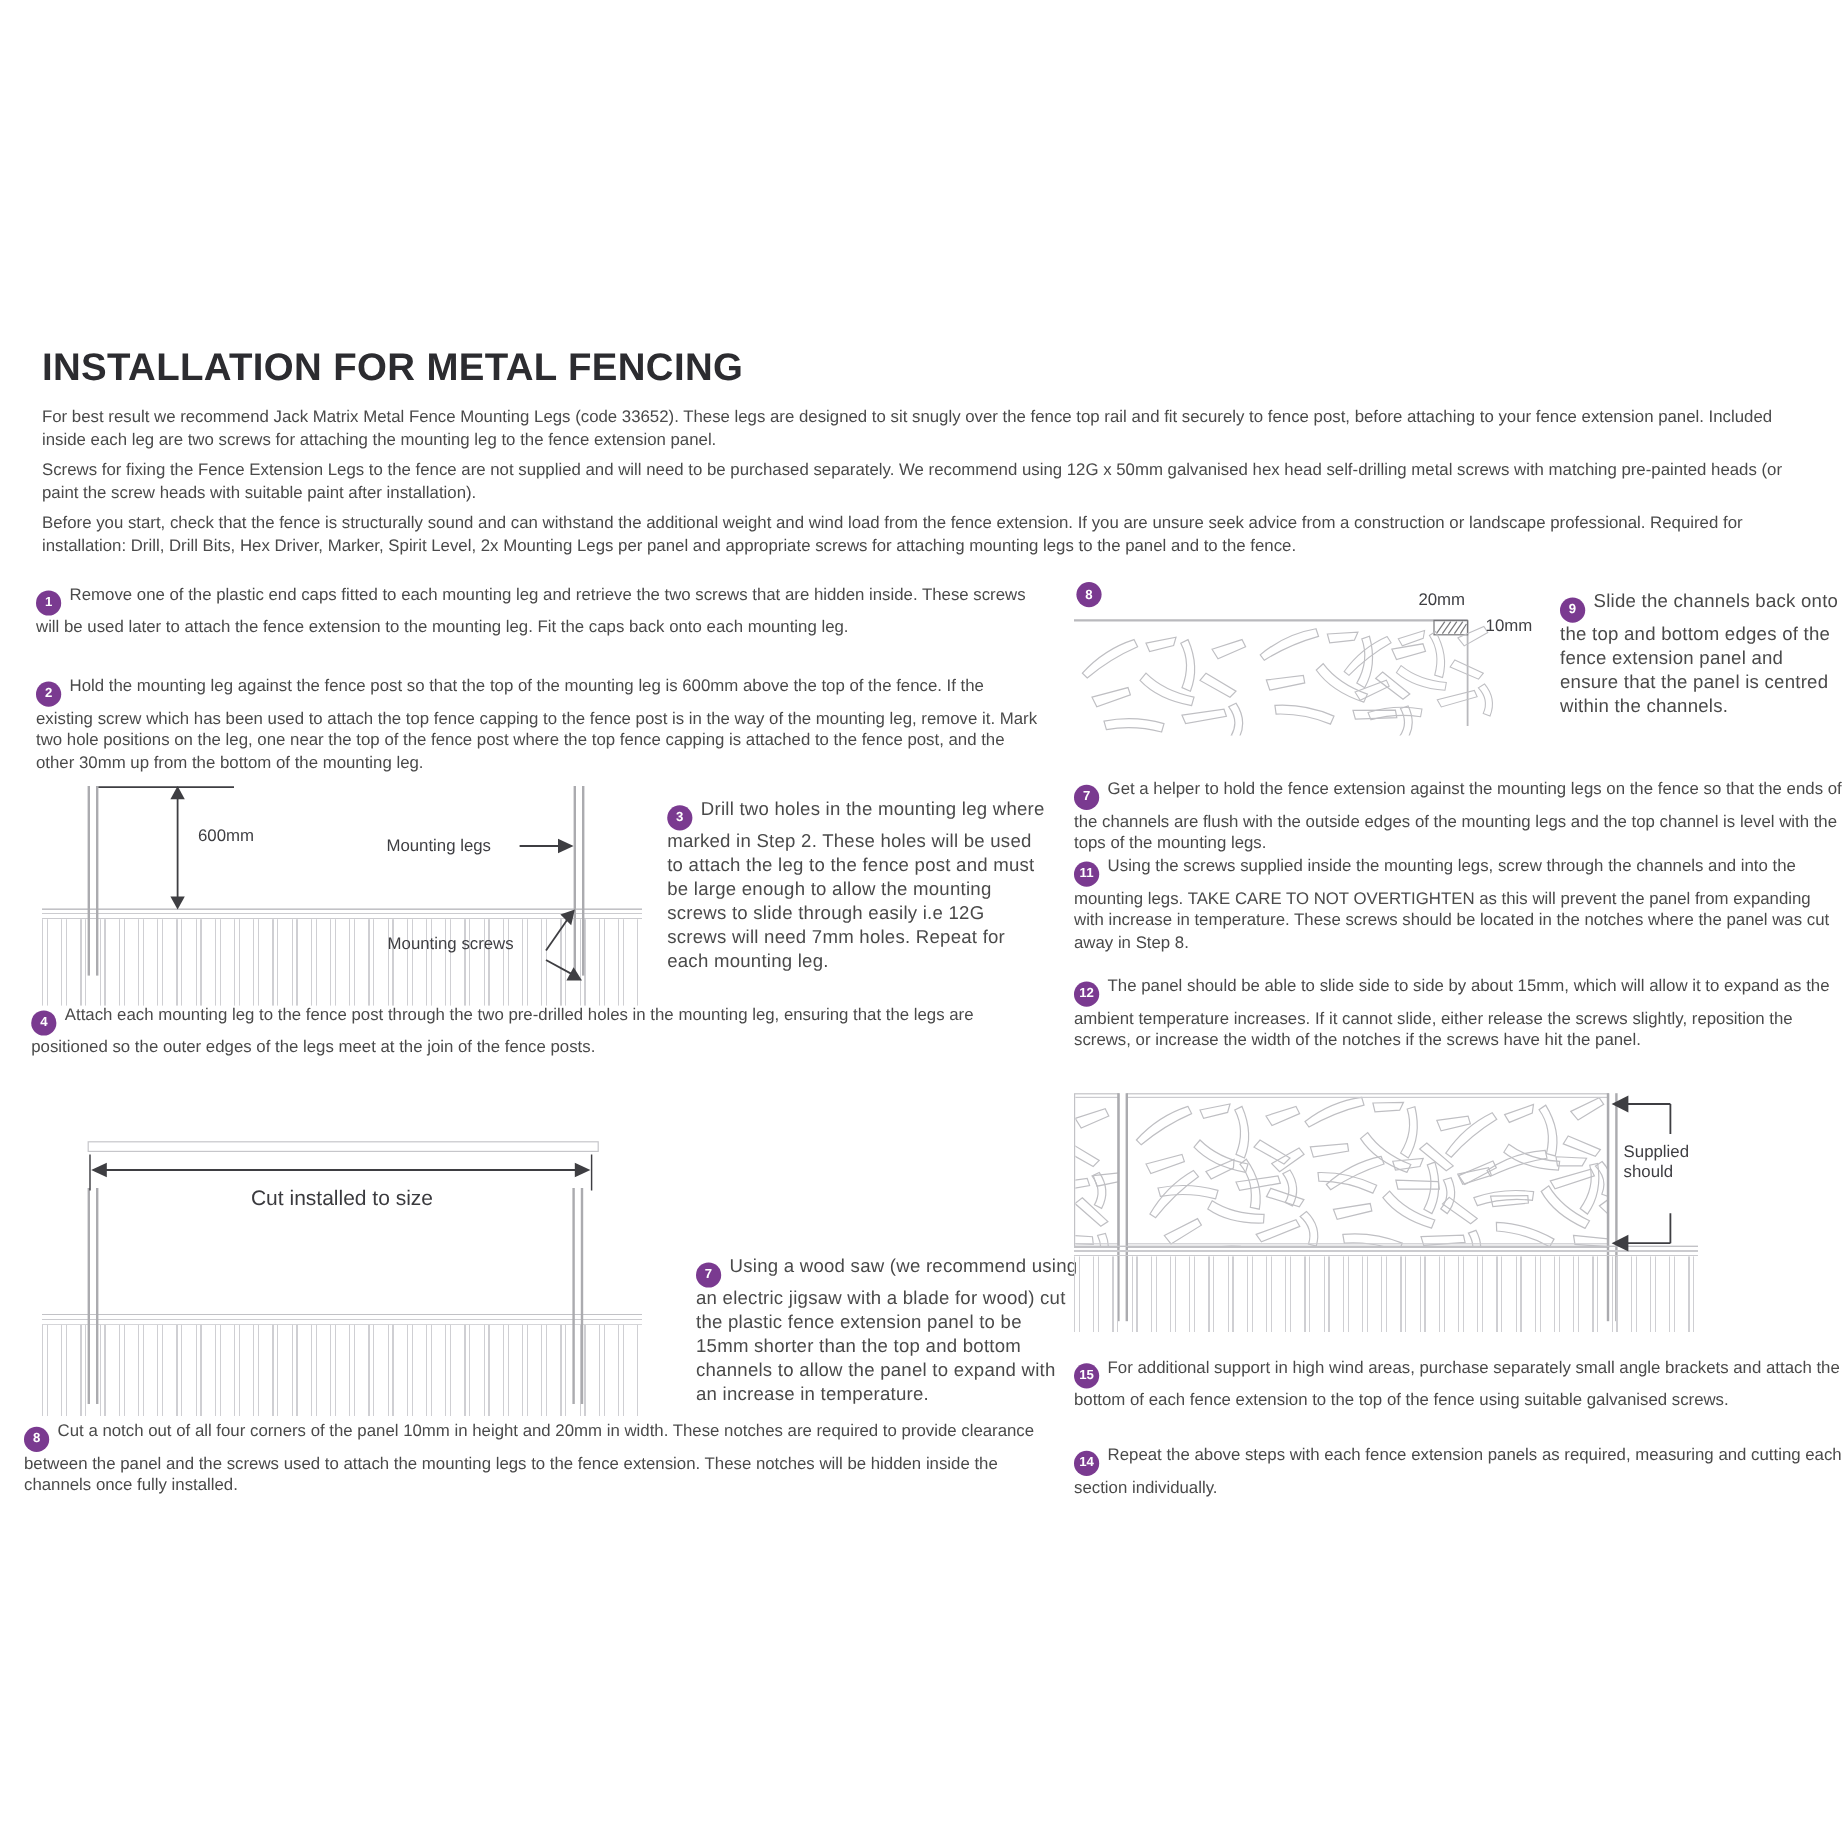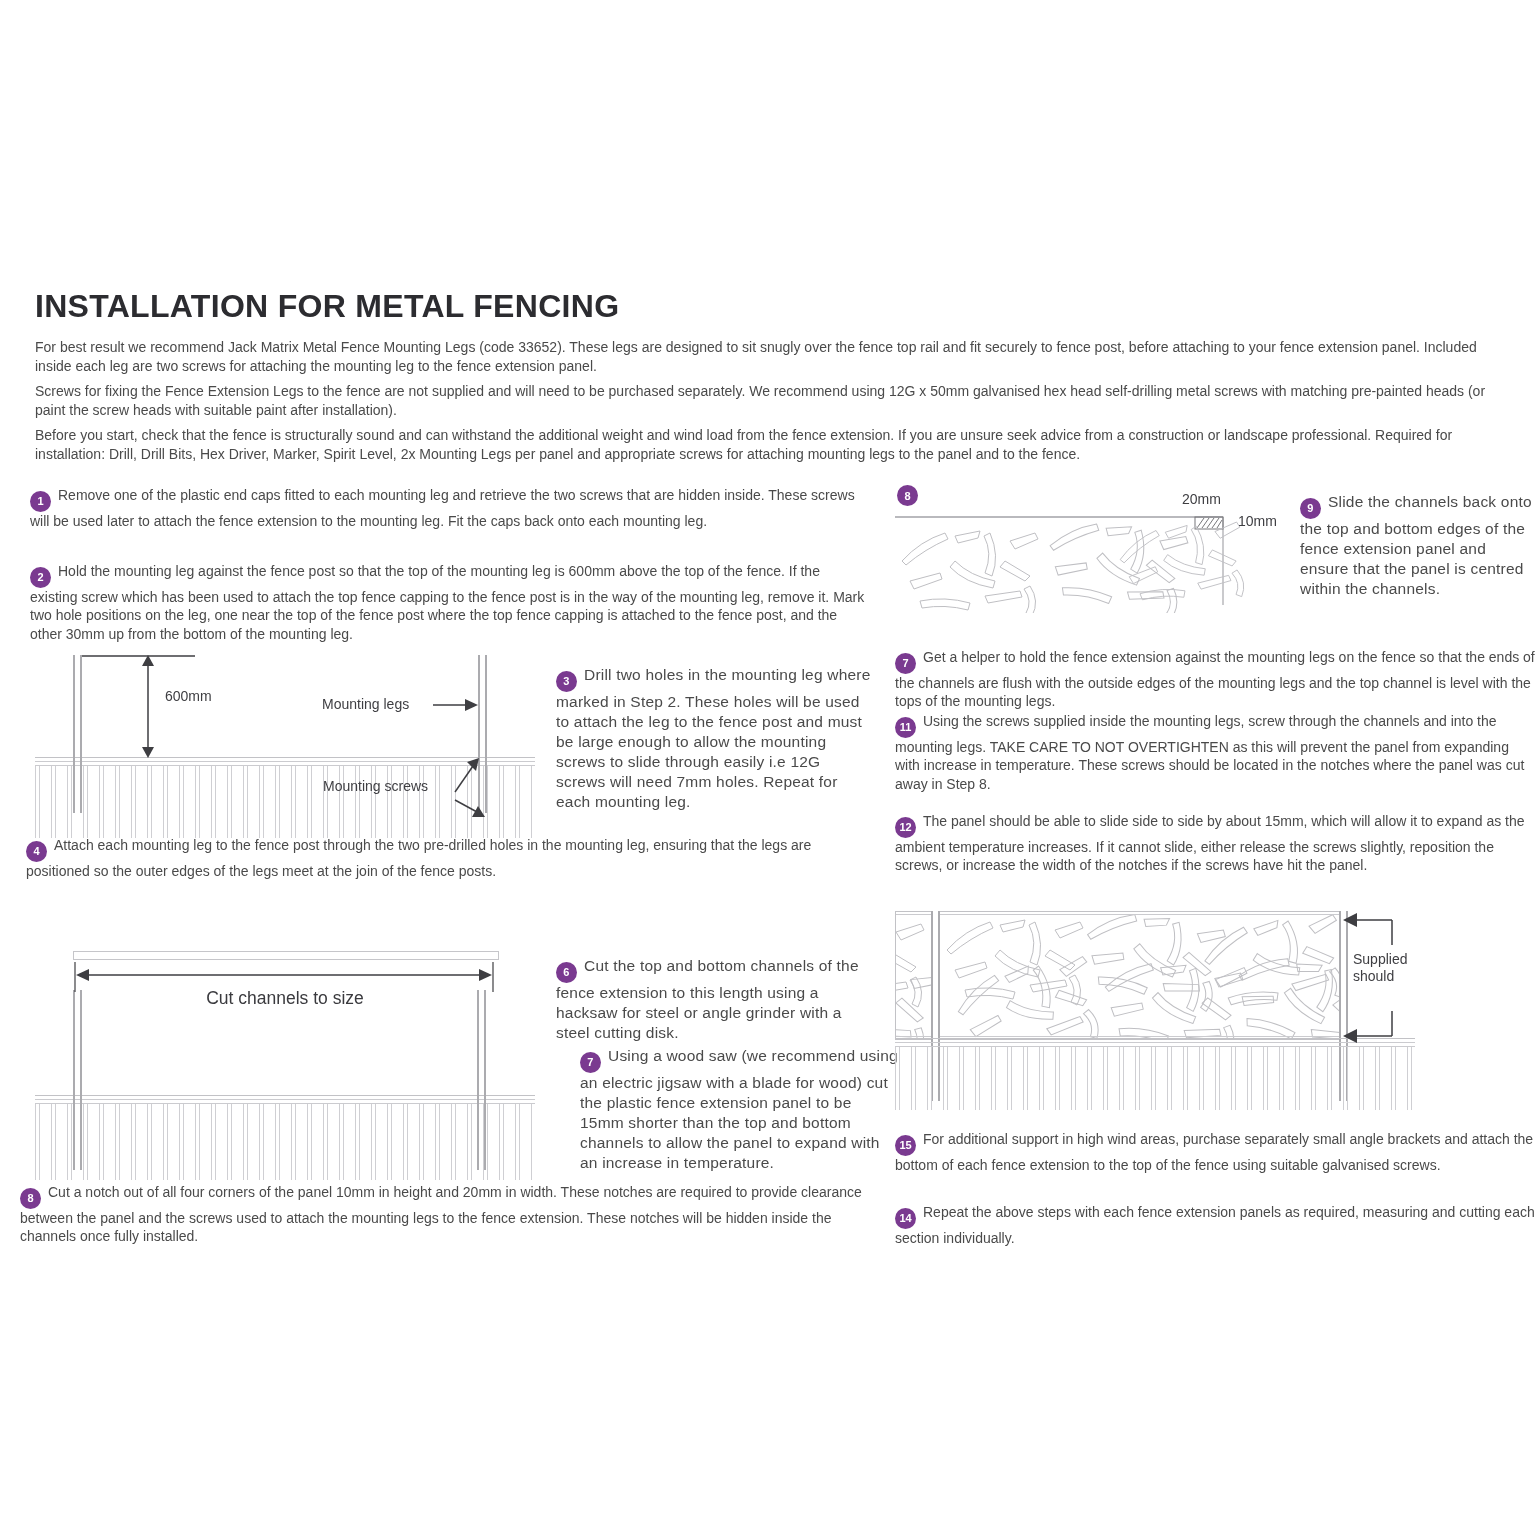--- a/index.html
+++ b/index.html
@@ -99,24 +99,23 @@
     </div>
     <div class="leg" style="left:38px;top:42px;height:180px"></div>
     <div class="leg" style="left:442px;top:42px;height:180px"></div>
     <svg class="anno" width="500" height="60">
       <line x1="40" y1="14" x2="40" y2="44" stroke="#3e3e42" stroke-width="1.2"></line>
       <line x1="458" y1="14" x2="458" y2="44" stroke="#3e3e42" stroke-width="1.2"></line>
       <line x1="48" y1="27" x2="450" y2="27" stroke="#3e3e42" stroke-width="1.5"></line>
       <polygon points="41,27 54,21 54,33" fill="#3e3e42"></polygon>
       <polygon points="457,27 444,21 444,33" fill="#3e3e42"></polygon>
     </svg>
-    <div class="dlabel big" style="left:140px;top:42px;width:220px;text-align:center">Cut channels to size</div>
+    <div class="dlabel big" style="left:140px;top:42px;width:220px;text-align:center">Cut installed to size</div>
   </div>
 
-  <p class="step narrow" style="left:556px;top:956px;width:318px"><span class="badge">6</span><span>Cut the top and bottom channels of the fence extension to this length using a hacksaw for steel or angle grinder with a steel cutting disk.</span></p>
 
   <p class="step narrow" style="left:580px;top:1046px;width:318px"><span class="badge">7</span><span>Using a wood saw (we recommend using an electric jigsaw with a blade for wood) cut the plastic fence extension panel to be 15mm shorter than the top and bottom channels to allow the panel to expand with an increase in temperature.</span></p>
 
   <p class="step" style="left:20px;top:1183px;width:848px"><span class="badge">8</span><span>Cut a notch out of all four corners of the panel 10mm in height and 20mm in width. These notches are required to provide clearance between the panel and the screws used to attach the mounting legs to the fence extension. These notches will be hidden inside the channels once fully installed.</span></p>
 
   <div class="diagram" style="left:895px;top:483px;width:400px;height:130px">
     <span class="badge cornerbadge" style="left:2px;top:2px">8</span>
     <svg class="anno" width="400" height="130">
       <line x1="0" y1="34" x2="328" y2="34" stroke="#b9b9bd" stroke-width="2"></line>
       <line x1="328" y1="34" x2="328" y2="122" stroke="#b9b9bd" stroke-width="1.5"></line>

